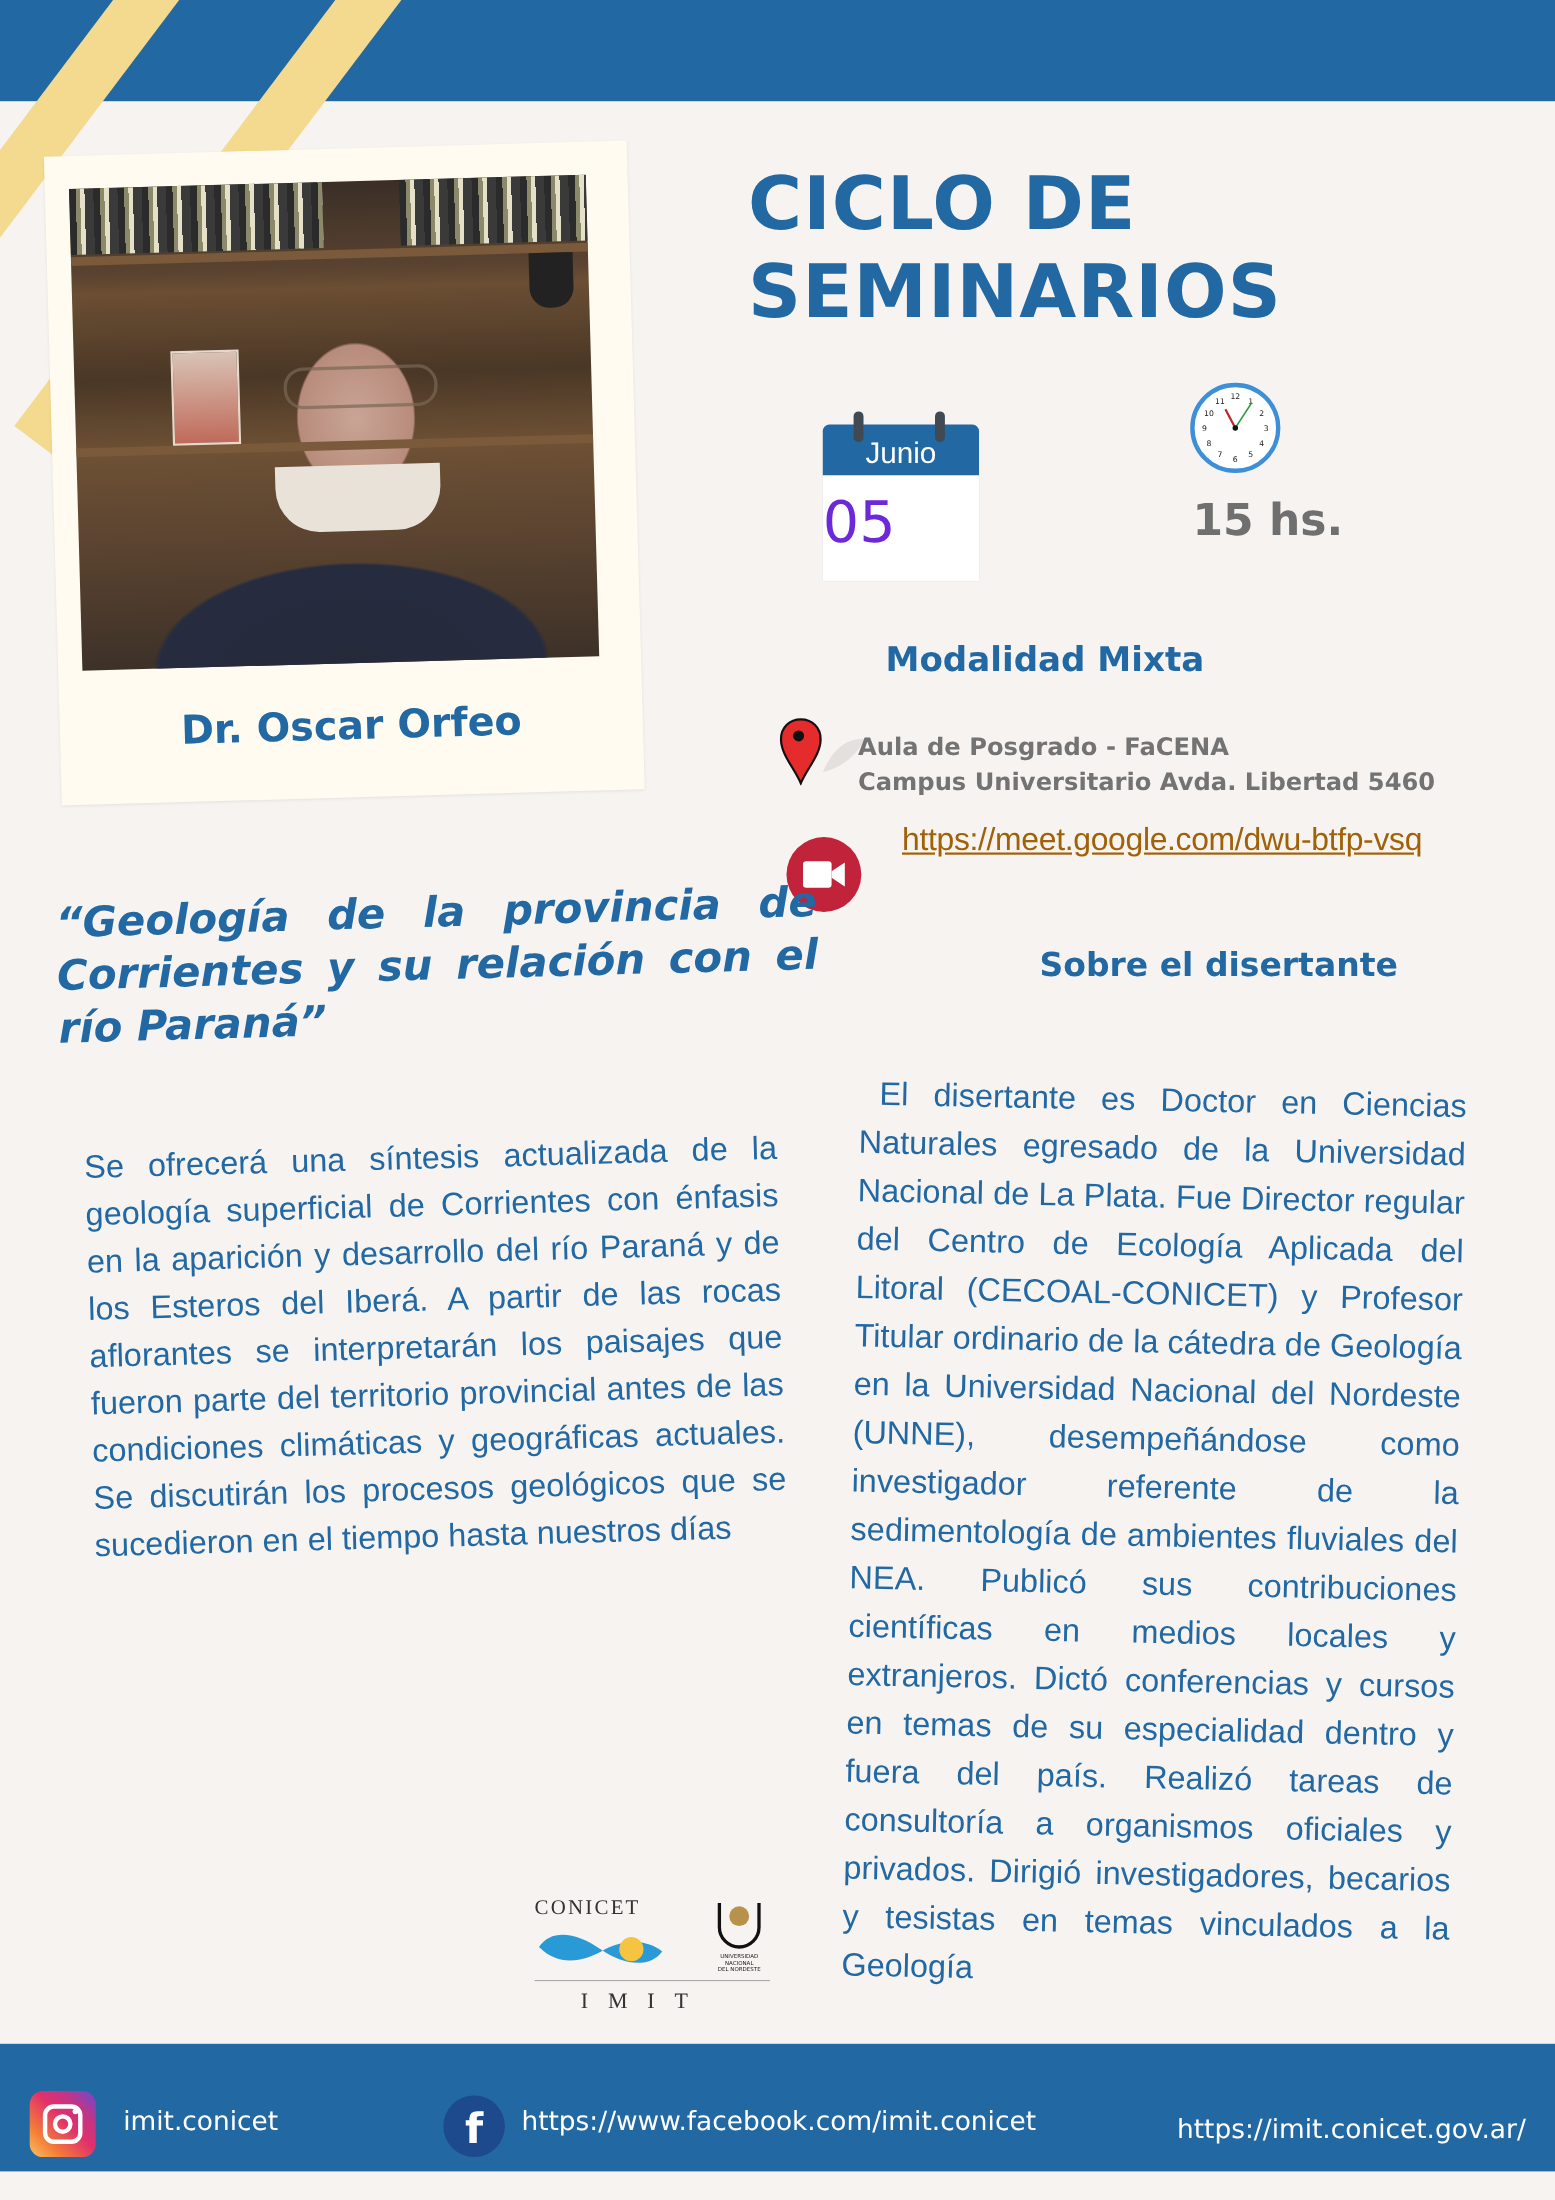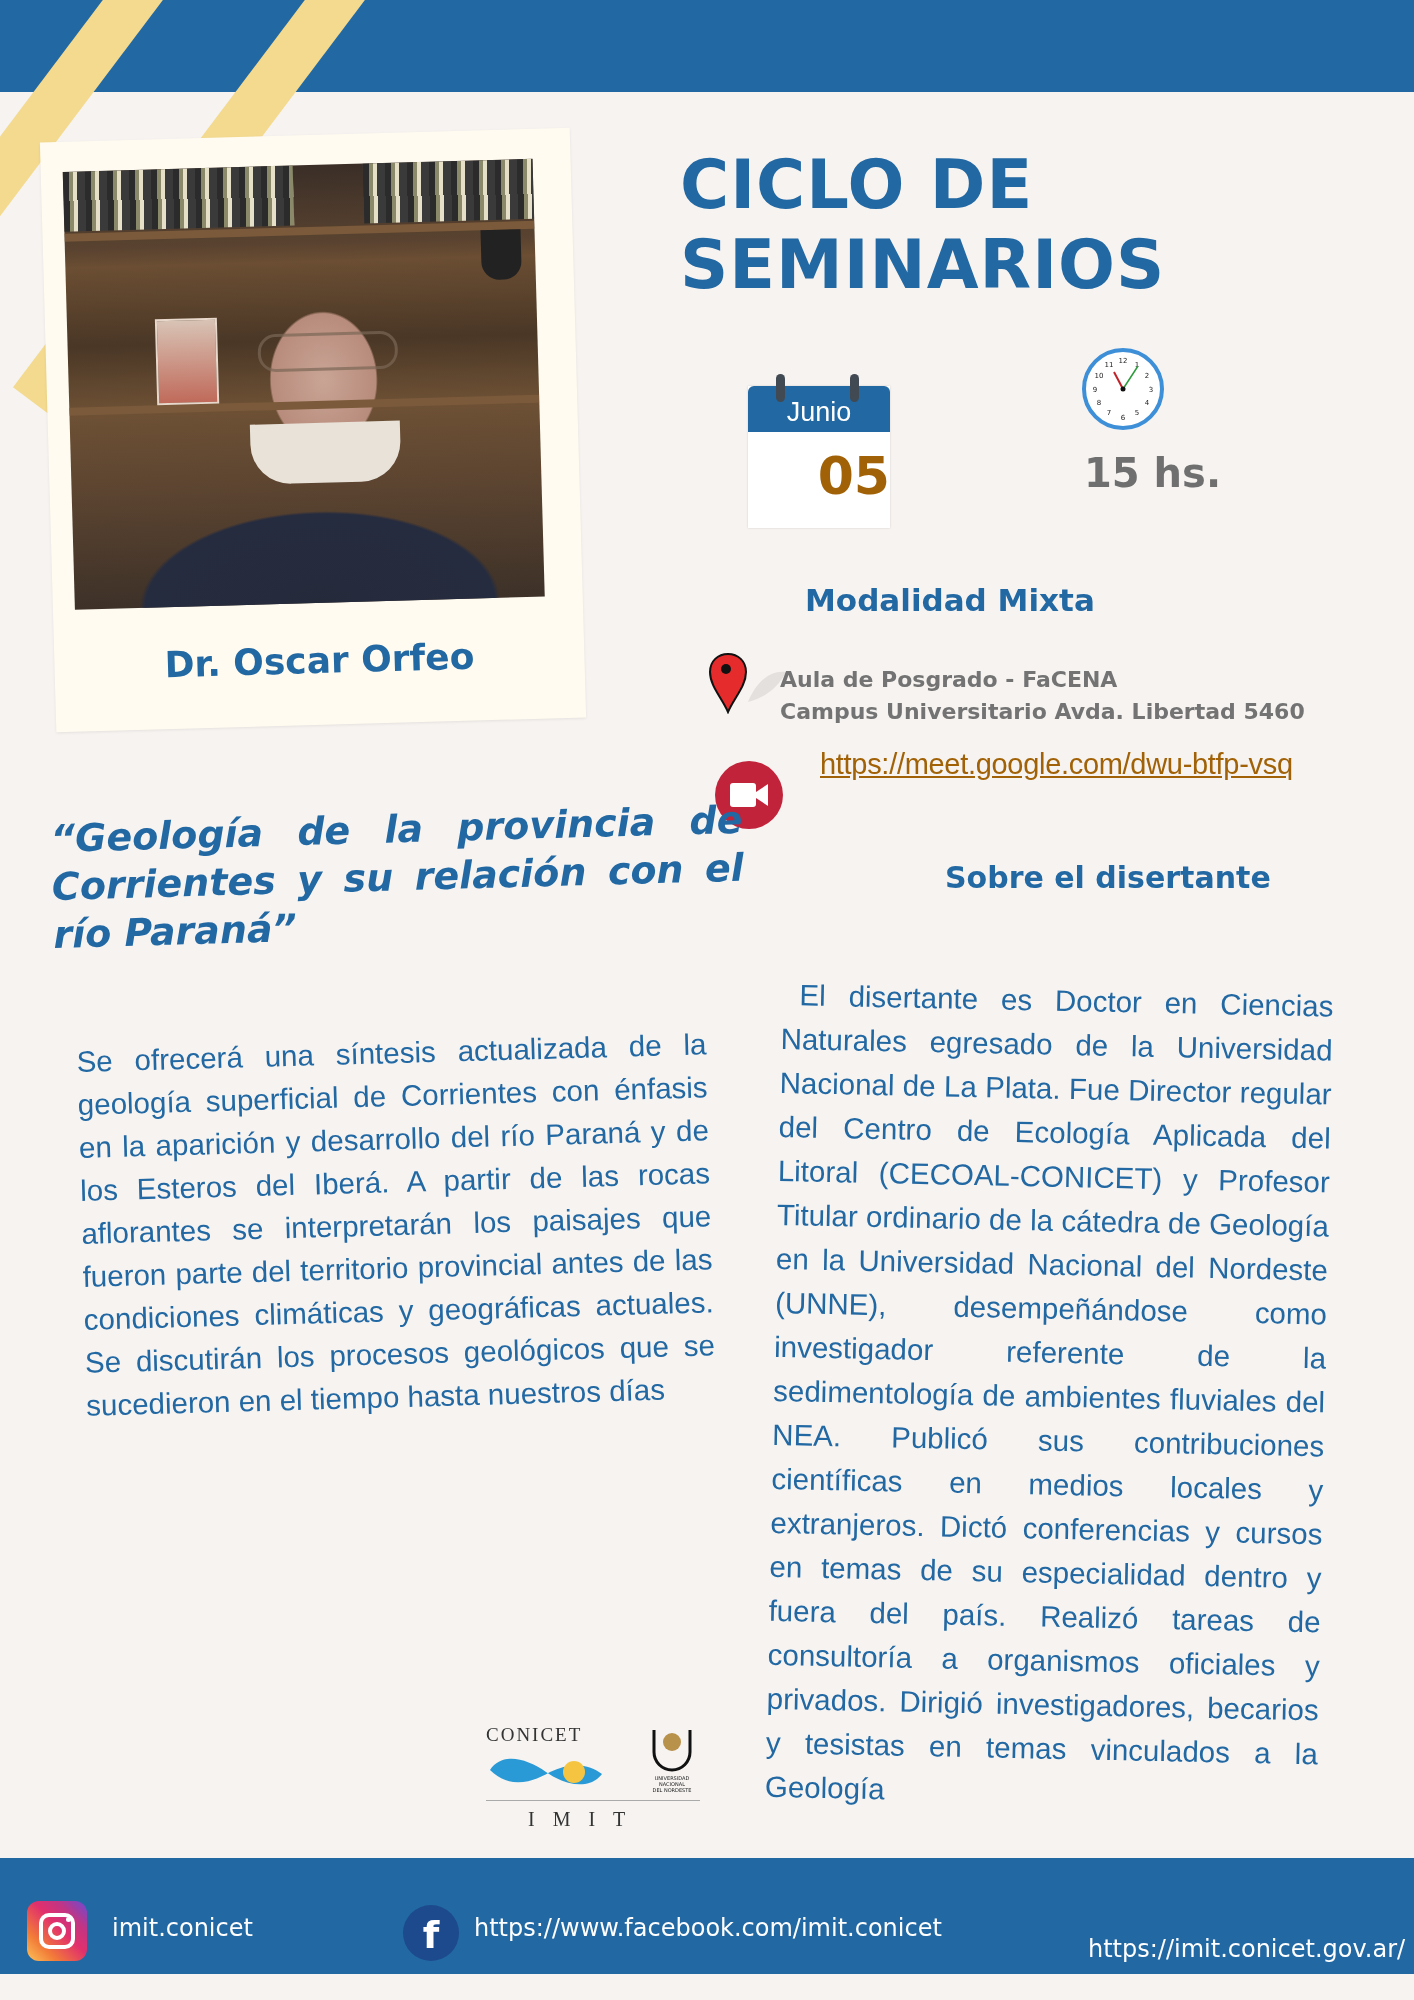--- a/index.html
+++ b/index.html
@@ -58,21 +58,21 @@
   .calendar {
     position: absolute; left: 748px; top: 386px; width: 142px; height: 142px;
     background: #fff; box-shadow: 0 0 2px rgba(0,0,0,0.15);
   }
   .calendar .head {
     height: 46px; background: #2268a3; color: #fff; text-align: center;
     font-weight: normal; font-size: 27px; line-height: 52px; border-radius: 6px 6px 0 0;
     font-family: "Liberation Sans", sans-serif;
   }
   .calendar .day {
-    text-align: right; font-weight: bold; font-size: 52px; color: #a16207;
+    text-align: left; font-weight: normal; font-size: 52px; color: #6d28d9;
     line-height: 88px; font-family: "DejaVu Sans", sans-serif;
   }
   .calendar .ring { position: absolute; top: -12px; width: 9px; height: 28px; background: #414a52; border-radius: 5px; }
   .calendar .ring.r1 { left: 28px; } .calendar .ring.r2 { left: 102px; }
 
   .clock {
     position: absolute; left: 1082px; top: 348px; width: 82px; height: 82px;
     border-radius: 50%; background: #fff; border: 4px solid #3d8fd8;
   }
   .time-label {
@@ -135,21 +135,21 @@
   .footer .ig { position: absolute; left: 27px; top: 43px; width: 60px; height: 60px; border-radius: 12px;
     background: linear-gradient(45deg, #fdc35a 0%, #f27b38 25%, #e1306c 55%, #c13584 75%, #6a4bd6 100%); }
   .footer .ig .inner { position: absolute; left: 12px; top: 12px; width: 36px; height: 36px; border: 4px solid #fff; border-radius: 10px; }
   .footer .ig .lens { position: absolute; left: 21px; top: 21px; width: 18px; height: 18px; border: 4px solid #fff; border-radius: 50%; }
   .footer .ig .dot { position: absolute; left: 39px; top: 16px; width: 5px; height: 5px; background: #fff; border-radius: 50%; }
   .footer .fb { position: absolute; left: 403px; top: 47px; width: 56px; height: 56px; border-radius: 50%; background: #1c4a8c;
     color: #fff; font-weight: bold; font-size: 38px; text-align: center; line-height: 60px; font-family: "DejaVu Sans", sans-serif; }
   .footer .txt { position: absolute; top: 56px; color: #fff; font-size: 24px; font-family: "DejaVu Sans", sans-serif; }
   .footer .t1 { left: 112px; }
   .footer .t2 { left: 474px; }
-  .footer .t3 { left: 1070px; top: 77px; margin-left: 18px; }
+  .footer .t3 { left: 1070px; top: 64px; }
 </style>
 </head>
 <body>
 
 <div class="top-band"></div>
 <div class="stripe s1"></div>
 <div class="stripe s2"></div>
 
 <div class="polaroid">
   <div class="photo" title="Portrait of Dr. Oscar Orfeo">

